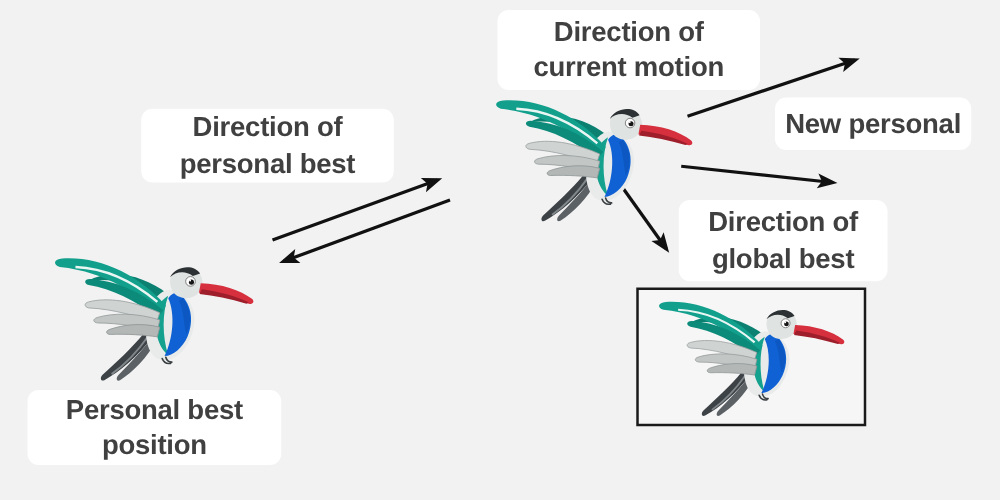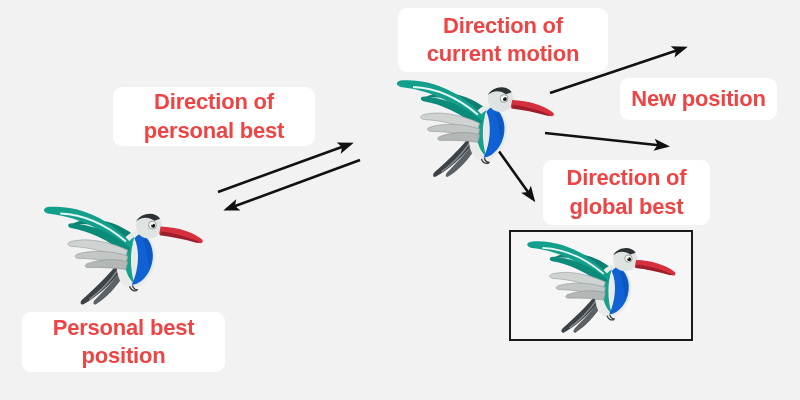--- a/index.html
+++ b/index.html
@@ -12,21 +12,21 @@
     width: 800px;
     height: 400px;
     background: #f2f2f2;
     font-family: "Liberation Sans", sans-serif;
     overflow: hidden;
   }
   .label {
     position: absolute;
     background: #ffffff;
     border-radius: 9px;
-    color: #ef4444;
+    color: #404040;
     font-weight: bold;
     font-size: 22px;
     line-height: 1.28;
     text-align: center;
     display: flex;
     align-items: center;
     justify-content: center;
     white-space: pre-line;
     letter-spacing: -0.2px;
     box-sizing: border-box;
@@ -132,19 +132,19 @@
     <use href="#bird"></use>
   </svg>
   <svg class="bird bird-global" viewBox="0 0 170 110">
     <use href="#bird"></use>
   </svg>
 
   <div class="label lbl-dir-personal">Direction of
 personal best</div>
   <div class="label lbl-dir-current">Direction of
 current motion</div>
-  <div class="label lbl-new-dir">New position</div>
+  <div class="label lbl-new-dir">New personal</div>
   <div class="label lbl-dir-global">Direction of
 global best</div>
   <div class="label lbl-personal-pos">Personal best
 position</div>
 
 </div>
 
 </body></html>

